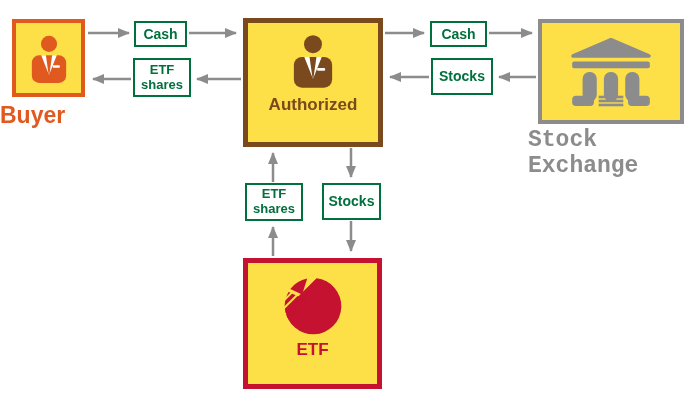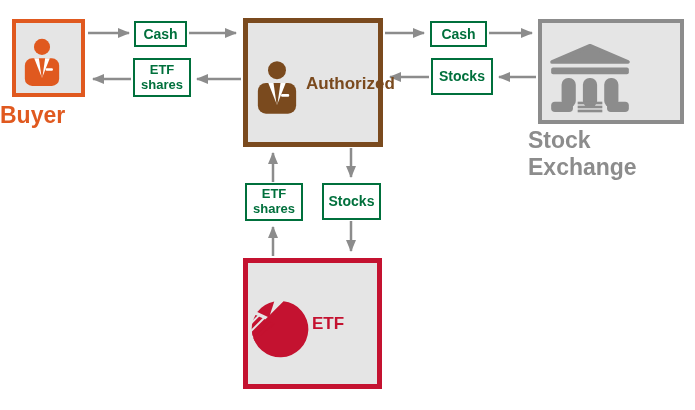--- a/index.html
+++ b/index.html
@@ -10,41 +10,41 @@
     --label-green:#00703C;
     --arrow-gray:#8C8C8C;
     --background:#FFFFFF;
   }
   html,body{margin:0;padding:0;background:var(--background);}
   #stage{
     position:relative;width:695px;height:410px;background:var(--background);
     font-family:"Liberation Sans","DejaVu Sans",sans-serif;overflow:hidden;
   }
   .node{
-    position:absolute;background:#e5e5e5;box-sizing:border-box;
-    display:flex;flex-direction:row;align-items:center;z-index:2;
+    position:absolute;background:#fde047;box-sizing:border-box;
+    display:flex;flex-direction:column;align-items:center;z-index:2;
   }
   .node-buyer{left:12px;top:19px;width:73px;height:78px;border:4px solid var(--buyer-orange);color:var(--buyer-orange);}
   .node-ap{left:243px;top:18px;width:140px;height:129px;border:5px solid var(--participant-brown);color:var(--participant-brown);}
   .node-se{left:538px;top:19px;width:146px;height:105px;border:4px solid var(--exchange-gray);color:var(--exchange-gray);}
   .node-etfp{left:243px;top:258px;width:139px;height:131px;border:5px solid var(--provider-red);color:var(--provider-red);}
   .icon-wrap{display:block;line-height:0;}
   .node-buyer .icon-wrap{margin-top:8px;}
   .node-ap .icon-wrap{margin-top:8px;}
   .node-se .icon-wrap{margin-top:13px;}
   .node-etfp .icon-wrap{margin-top:11px;}
   .node-caption{
     font-weight:bold;font-size:17px;line-height:1.22;text-align:center;margin-top:4px;
   }
   .node-etfp .node-caption{margin-top:2px;}
   .outside-caption{
     position:absolute;font-weight:bold;font-size:23px;text-align:left;z-index:2;
   }
   .caption-buyer{left:0;top:102px;width:97px;color:var(--buyer-orange);}
-  .caption-se{left:528px;top:127px;width:166px;color:var(--exchange-gray);}
+  .caption-se{left:528px;top:127px;width:166px;color:var(--exchange-gray);font-family:Liberation Mono, monospace;}
   .flow-label{
     position:absolute;background:#fff;border:2px solid var(--label-green);
     color:var(--label-green);font-weight:bold;font-size:14px;line-height:1.15;
     display:flex;flex-direction:column;align-items:center;justify-content:center;
     text-align:center;box-sizing:border-box;z-index:3;
   }
   .flow-label.two-line{font-size:13px;}
   .fl-cash-l{left:134px;top:21px;width:53px;height:26px;}
   .fl-etfshares-l{left:133px;top:58px;width:58px;height:39px;}
   .fl-cash-r{left:430px;top:21px;width:57px;height:26px;}

